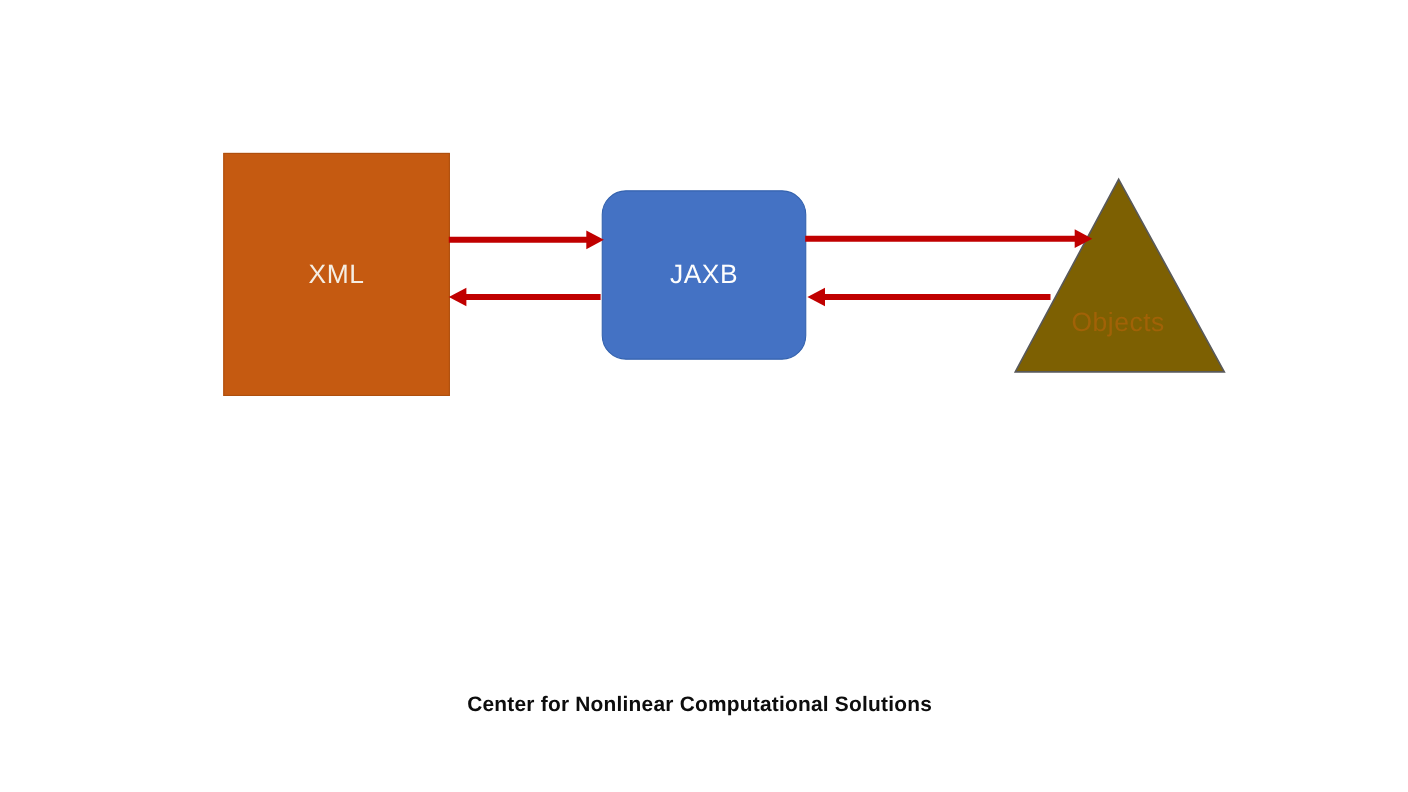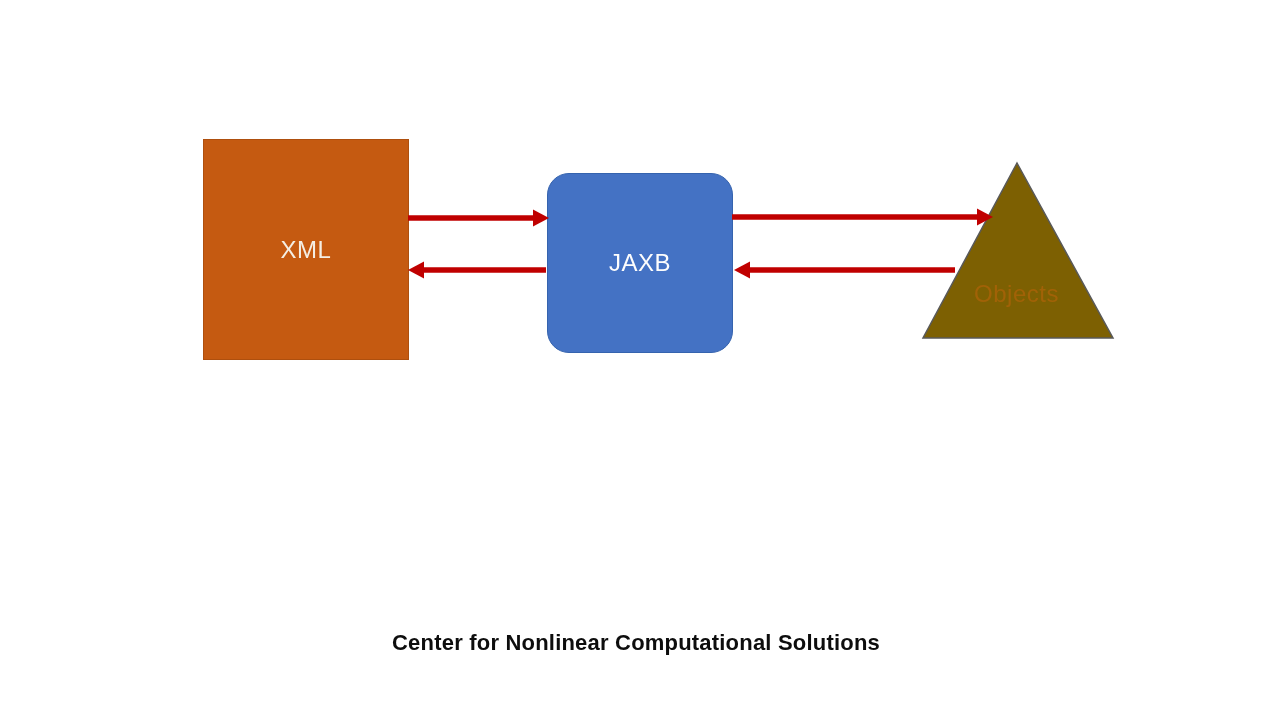--- a/index.html
+++ b/index.html
@@ -23,21 +23,21 @@
     left: 203px; top: 139px;
     width: 206px; height: 221px;
     background: #C55A11;
     border: 1px solid #AE4F0E;
     display: flex; align-items: center; justify-content: center;
     color: #F5EEE3;
   }
   .jaxb-box {
     position: absolute;
     left: 547px; top: 173px;
-    width: 186px; height: 180px;
+    width: 186px; height: 154px;
     background: #4472C4;
     border: 1.5px solid #3563AE;
     border-radius: 22px;
     display: flex; align-items: center; justify-content: center;
     color: #FDFDFD;
   }
   .svg-layer {
     position: absolute;
     left: 0; top: 0;
     width: 1280px; height: 720px;
@@ -48,21 +48,21 @@
     width: 141px; height: 28px;
     line-height: 28px;
     text-align: center;
     color: #a16207;
   }
   .caption {
     position: absolute;
     left: 0; top: 630px;
     width: 1272px;
     text-align: center;
-    font-size: 22px;
+    font-size: 19px;
     font-weight: bold;
     color: #0d0d0d;
     letter-spacing: 0.2px;
   }
 </style>
 </head>
 <body>
 
 <div class="canvas">
 

